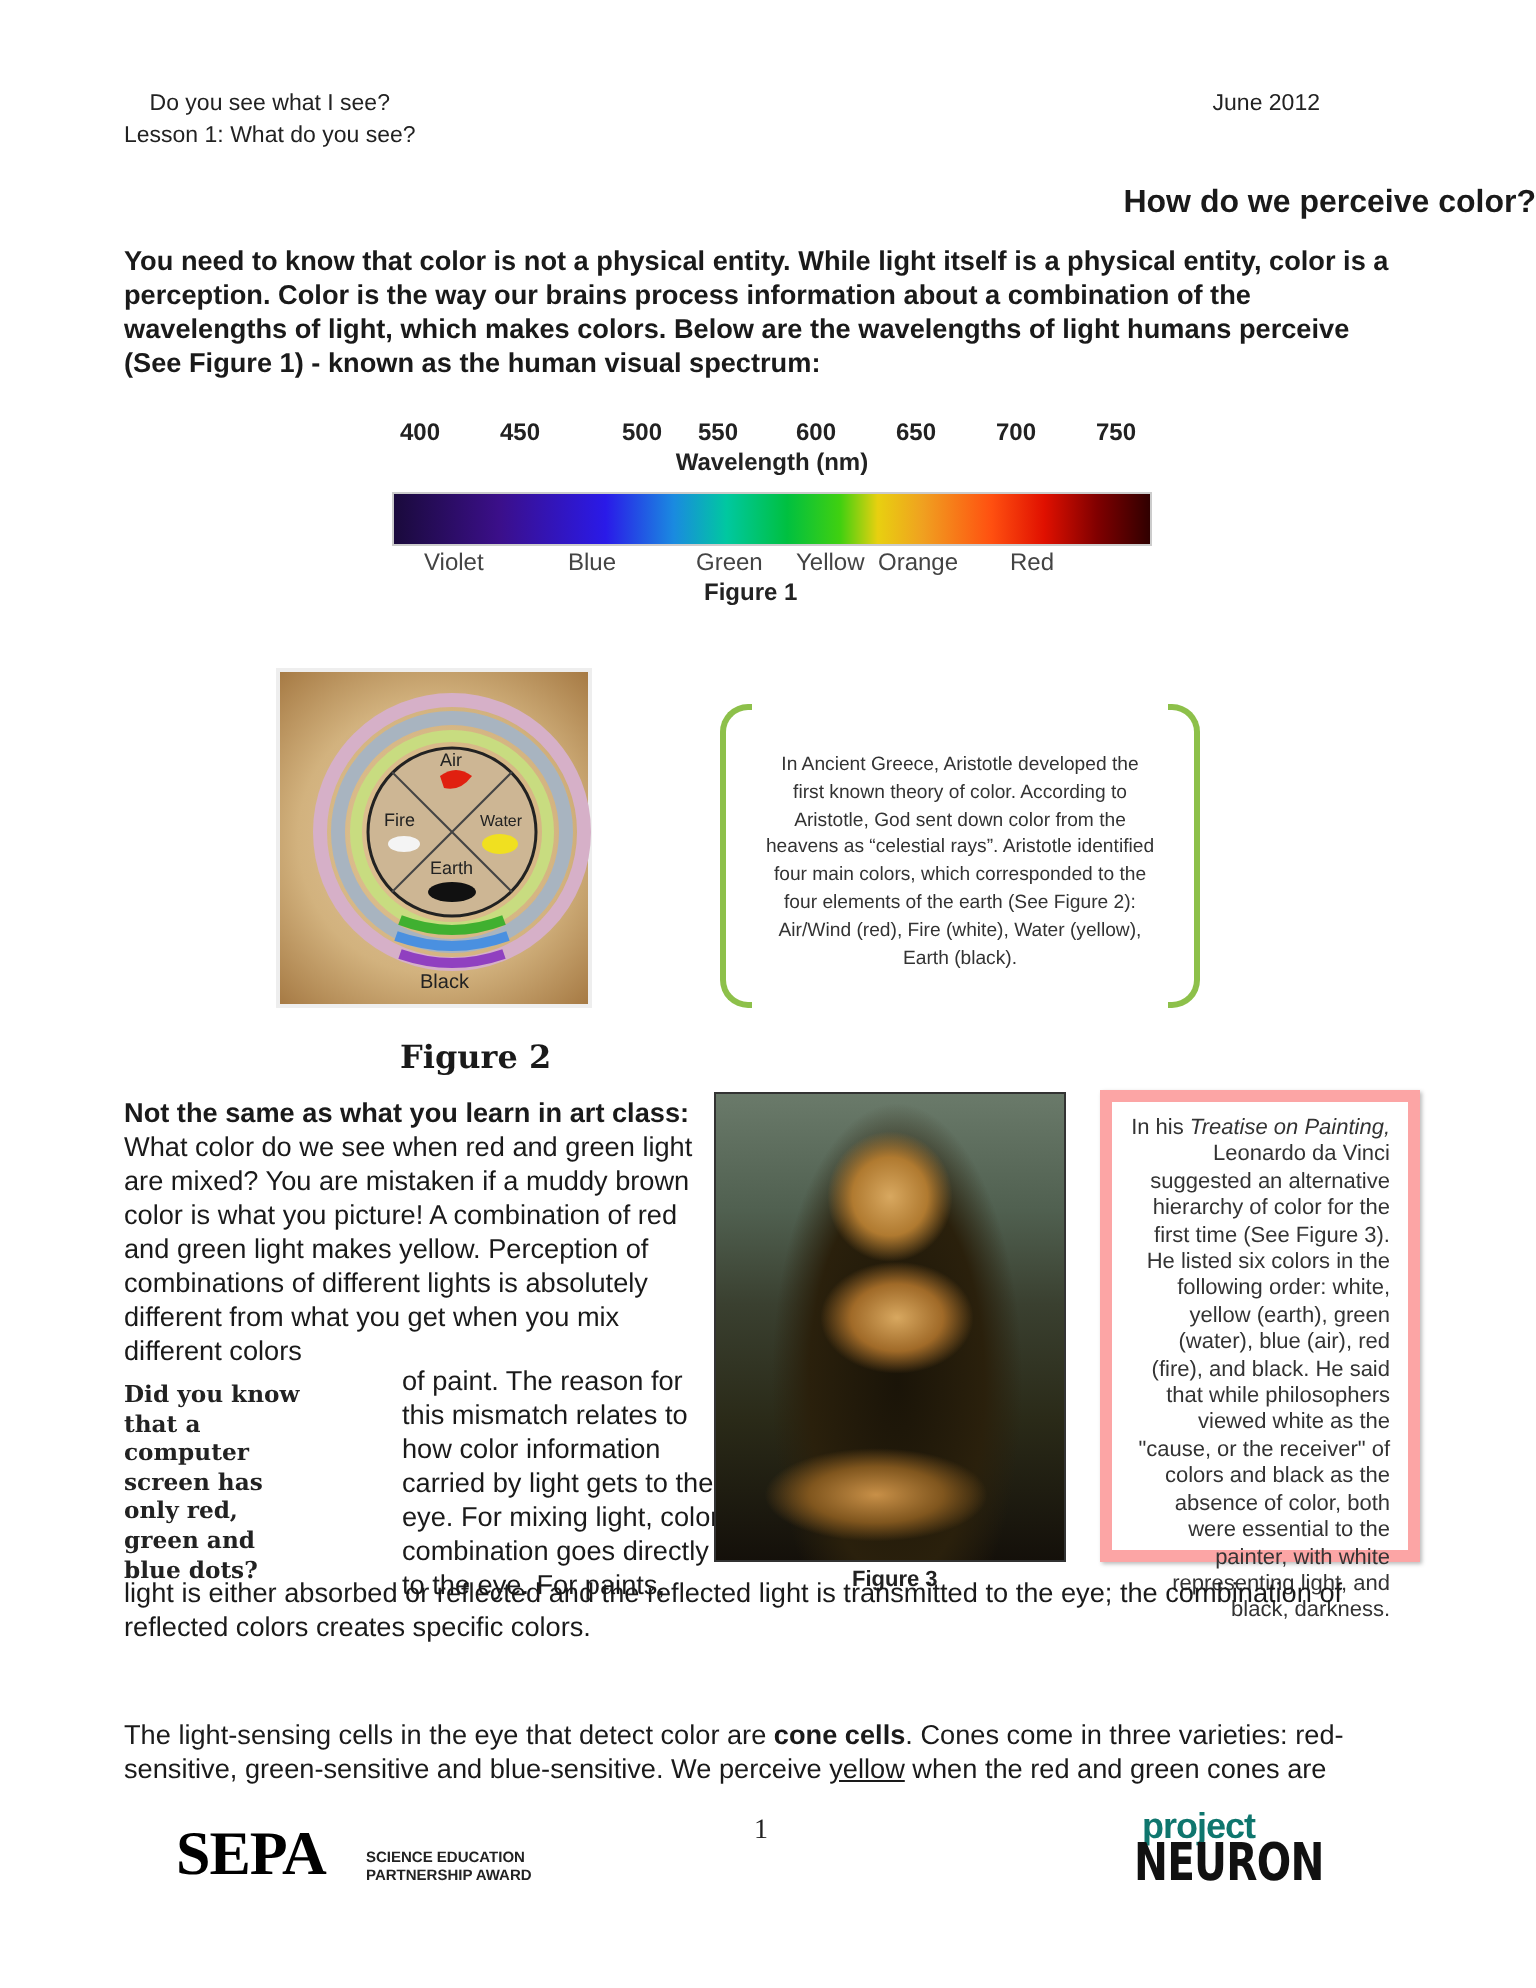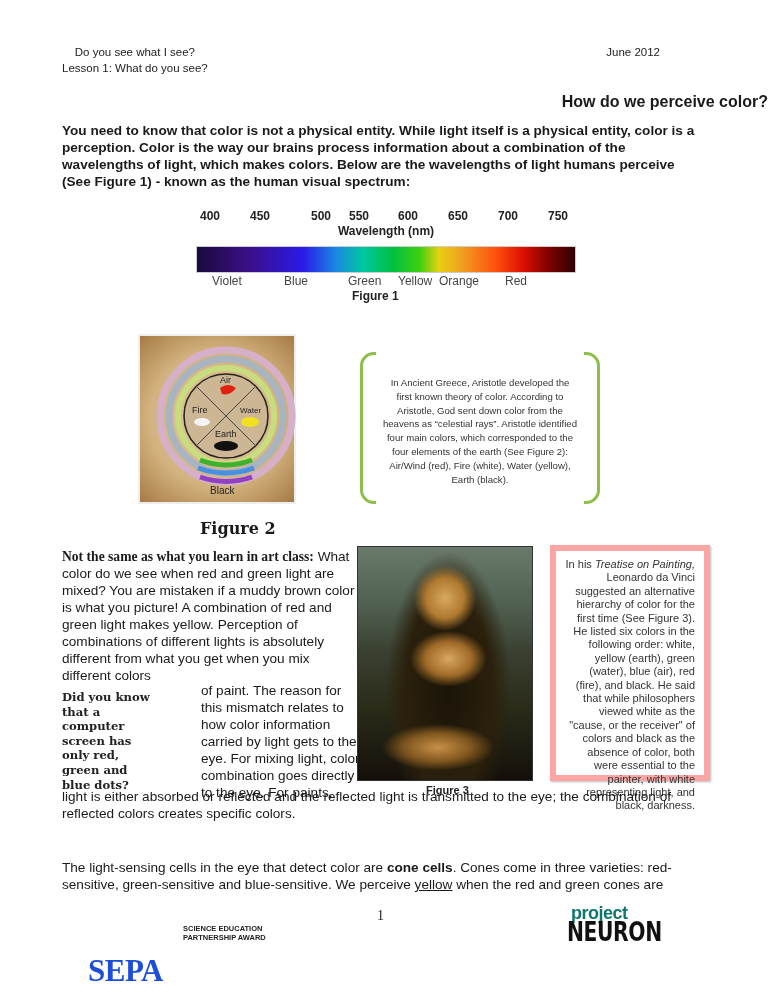--- a/index.html
+++ b/index.html
@@ -34,21 +34,21 @@
     background: radial-gradient(circle at 50% 50%, #e6caa0 0%, #d2b27e 60%, #a67a44 100%); border: 2px solid #eee; }
   .fig2-cap { left: 200px; top: 507px; font-family: "DejaVu Serif", serif; font-size: 16px; font-weight: bold; margin-top: 12px; }
 
   
   .bracket-left { left: 360px; top: 352px; width: 16px; height: 152px; border: 3px solid #8dc04a; border-right: none; border-radius: 14px 0 0 14px; }
   .bracket-right { left: 584px; top: 352px; width: 16px; height: 152px; border: 3px solid #8dc04a; border-left: none; border-radius: 0 14px 14px 0; }
   .aristotle { left: 382px; top: 376px; width: 196px; text-align: center; font-size: 9.6px; line-height: 13.8px; color: #333; }
 
   
   .sec2 { left: 62px; top: 548px; width: 300px; }
-  .sec2 b { font-weight: bold; font-family: Liberation Serif, serif; }
+  .sec2 b { font-weight: bold; }
   .sec2b { left: 201px; top: 682px; width: 160px; }
   .didyou { left: 62px; top: 690px; width: 95px; font-family: "DejaVu Serif", serif; font-size: 11.6px; font-weight: bold; line-height: 14.6px; color: #222; }
 
   
   .mona { left: 357px; top: 546px; width: 176px; height: 235px; border: 1px solid #333;
     background:
       radial-gradient(ellipse 18% 14% at 50% 22%, #d8a860 0%, #b07a30 60%, transparent 100%),
       radial-gradient(ellipse 22% 12% at 52% 48%, #d8a860 0%, #a06a28 60%, transparent 100%),
       radial-gradient(ellipse 32% 10% at 46% 86%, #c89048 0%, #80561e 60%, transparent 100%),
       radial-gradient(ellipse 36% 60% at 52% 62%, #1a1408 0%, #2a200c 70%, transparent 100%),
@@ -58,21 +58,21 @@
   
   .davinci { left: 550px; top: 545px; width: 160px; height: 236px; border: 6px solid #fca5a5; padding: 7px 9px; font-size: 11px; line-height: 13.4px; color: #333; box-shadow: 1px 1px 2px #bbb; text-align: right; }
   .davinci i { font-style: italic; }
 
   .full-para { left: 62px; top: 788px; width: 650px; }
   .cones { left: 62px; top: 859px; width: 650px; }
   .cones b { font-weight: bold; }
   .cones u { text-decoration: underline; }
 
   
-  .sepa-big { left: 88px; top: 909px; font-family: "Liberation Serif", serif; font-size: 31px; font-weight: bold; letter-spacing: -0.5px; color: #1d4ed8; margin-top: 44px; }
+  .sepa-big { left: 88px; top: 909px; font-family: "Liberation Serif", serif; font-size: 31px; font-weight: bold; letter-spacing: -0.5px; color: #000000; }
   .sepa-small { left: 183px; top: 924px; font-size: 7.5px; font-weight: bold; line-height: 9px; color: #222; }
   .page-num { left: 377px; top: 908px; font-family: "Liberation Serif", serif; font-size: 14px; color: #222; }
   .pn-project { left: 571px; top: 903px; font-size: 18px; font-weight: bold; letter-spacing: -0.5px; color: #0f766e; }
   .pn-neuron { left: 567px; top: 917px; font-size: 26px; font-weight: 900; letter-spacing: -0.5px; color: #111; font-family: "DejaVu Sans", sans-serif; transform: scaleX(0.78); transform-origin: left; }
 </style>
 </head>
 <body>
 
 <div class="abs hdr hdr-left">
   <div>Do you see what I see?</div>

